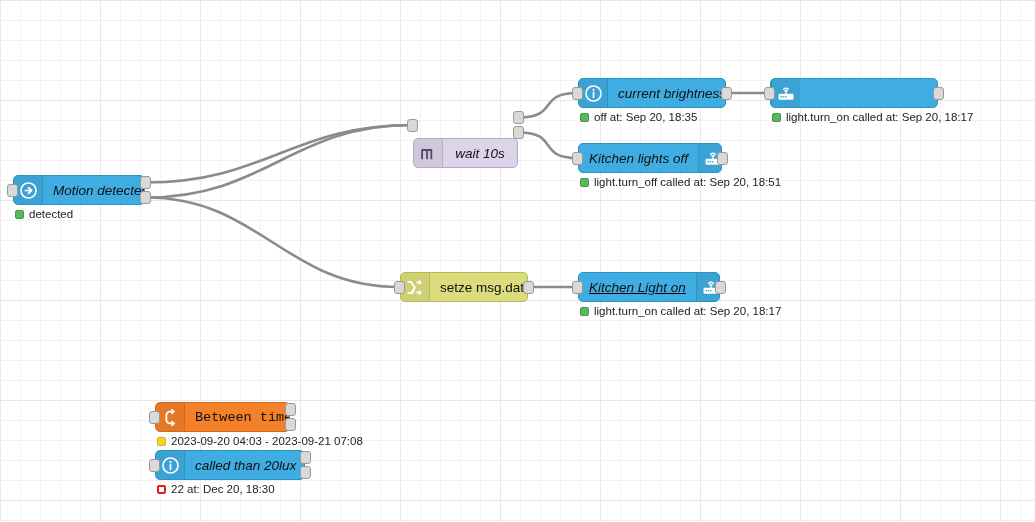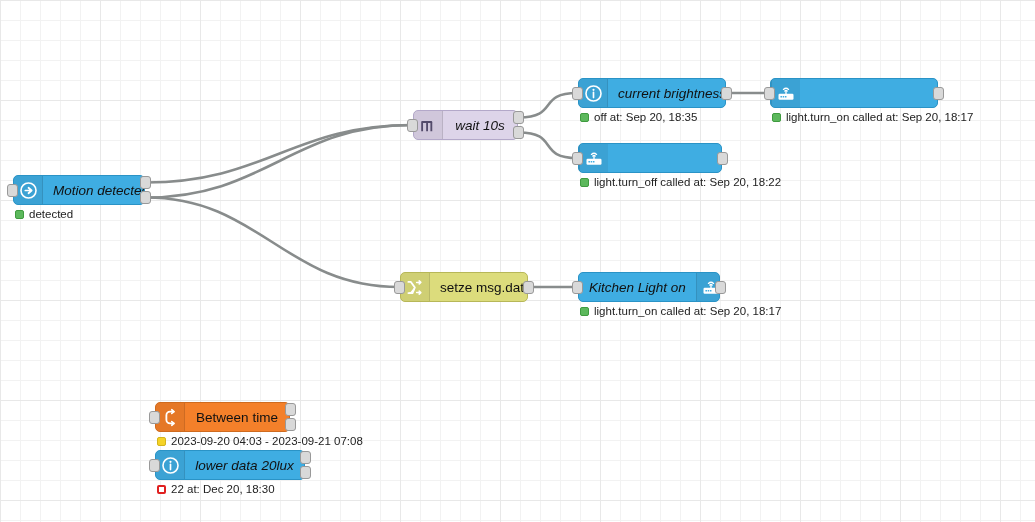--- a/index.html
+++ b/index.html
@@ -23,23 +23,23 @@
   .wire{fill:none;stroke:#888c8c;stroke-width:2.6;stroke-linecap:round;}
 
   .node{position:absolute;}
   .nbody{
     position:relative;display:flex;align-items:stretch;
     height:30px;border-radius:5px;
     border:1px solid rgba(0,0,0,0.22);
     box-sizing:border-box;overflow:hidden;
   }
   .nbody.blue{background:#3FADE2;border-color:#2a93c6;}
-  .nbody.lav{background:#DDD4E9;border-color:#b3a8c9;}
+  .nbody.lav{background:#DDD4E9;border-color:#b3a8c9;margin-top:28px;}
   .nbody.yel{background:#DCDC7C;border-color:#b7b758;}
-  .nbody.org{background:#F4802A;border-color:#cf6b1f;}
+  .nbody.org{background:#F4802A;border-color:#cf6b1f;font-family:Liberation Mono, monospace;}
 
   .icobox{
     width:28px;flex:0 0 28px;display:flex;align-items:center;justify-content:center;
     background:rgba(0,0,0,0.06);
   }
   .icobox.right{border-left:1px solid rgba(0,0,0,0.10);}
   .icobox.left{border-right:1px solid rgba(0,0,0,0.10);}
   .label{
     flex:1 1 auto;display:flex;align-items:center;justify-content:center;
     padding:0 10px;font-size:13.5px;color:#111;white-space:nowrap;
@@ -145,55 +145,56 @@
         </div>
         <div class="port in" style="top: 8.5px;"></div>
         <div class="port out" style="top: 8.5px;"></div>
         <div class="status">
           <span class="dot green"></span>
           <span>light.turn_on called at: Sep 20, 18:17</span>
         </div>
       </div>
       <div class="node" style="left: 578px; top: 143px; width: 144px;">
         <div class="nbody blue">
+          <div class="label it">Kitchen lights off</div>
           <div class="icobox right">
             <svg class="gl" width="20" height="18" viewBox="0 0 26 24">
               <rect x="3" y="13" width="20" height="8" rx="1.6" fill="#ffffff"></rect>
               <rect x="5.6" y="16" width="2" height="2" fill="#3FADE2"></rect>
               <rect x="8.6" y="16" width="2" height="2" fill="#3FADE2"></rect>
               <rect x="11.6" y="16" width="2" height="2" fill="#3FADE2"></rect>
               <path d="M13 13V9" stroke="#ffffff" stroke-width="1.8" stroke-linecap="round"></path>
               <path d="M9.6 7.2a5 5 0 0 1 6.8 0" fill="none" stroke="#ffffff" stroke-width="1.8" stroke-linecap="round"></path>
               <path d="M11.4 9.4a2.4 2.4 0 0 1 3.2 0" fill="none" stroke="#ffffff" stroke-width="1.7" stroke-linecap="round"></path>
             </svg>
           </div>
         </div>
         <div class="port in" style="top: 8.5px;"></div>
         <div class="port out" style="top: 8.5px;"></div>
         <div class="status">
           <span class="dot green"></span>
-          <span>light.turn_off called at: Sep 20, 18:22</span>
+          <span>light.turn_off called at: Sep 20, 18:51</span>
         </div>
       </div>
       <div class="node" style="left: 400px; top: 272px; width: 128px;">
         <div class="nbody yel">
           <div class="icobox left">
             <svg class="gl" width="19" height="19" viewBox="0 0 24 24">
               <path d="M3 5h3.2l5 7-3 7H4.6" fill="none" stroke="#ffffff" stroke-width="2.3" stroke-linecap="round" stroke-linejoin="round"></path>
               <path d="M3 19h3.2l4-5" fill="none" stroke="#ffffff" stroke-width="2.3" stroke-linecap="round" stroke-linejoin="round"></path>
               <path d="M13.5 5.6h5.2M18.7 5.6l-2-2M18.7 5.6l-2 2" fill="none" stroke="#ffffff" stroke-width="2" stroke-linecap="round" stroke-linejoin="round"></path>
               <path d="M13.5 18.4h5.2M18.7 18.4l-2-2M18.7 18.4l-2 2" fill="none" stroke="#ffffff" stroke-width="2" stroke-linecap="round" stroke-linejoin="round"></path>
             </svg>
           </div>
           <div class="label">setze msg.data</div>
         </div>
         <div class="port in" style="top: 8.5px;"></div>
         <div class="port out" style="top: 8.5px;"></div>
       </div>
-      <div class="node" style="left: 578px; top: 272px; width: 142px;">
+      <div class="node" style="left: 578px; top: 272px; width: 142px; text-decoration: underline;">
         <div class="nbody blue">
           <div class="label it">Kitchen Light on</div>
           <div class="icobox right">
             <svg class="gl" width="20" height="18" viewBox="0 0 26 24">
               <rect x="3" y="13" width="20" height="8" rx="1.6" fill="#ffffff"></rect>
               <rect x="5.6" y="16" width="2" height="2" fill="#3FADE2"></rect>
               <rect x="8.6" y="16" width="2" height="2" fill="#3FADE2"></rect>
               <rect x="11.6" y="16" width="2" height="2" fill="#3FADE2"></rect>
               <path d="M13 13V9" stroke="#ffffff" stroke-width="1.8" stroke-linecap="round"></path>
               <path d="M9.6 7.2a5 5 0 0 1 6.8 0" fill="none" stroke="#ffffff" stroke-width="1.8" stroke-linecap="round"></path>
@@ -229,21 +230,21 @@
       </div>
       <div class="node" style="left: 155px; top: 450px; width: 150px;">
         <div class="nbody blue">
           <div class="icobox left">
             <svg class="gl" width="19" height="19" viewBox="0 0 24 24">
               <circle cx="12" cy="12" r="9.5" fill="none" stroke="#ffffff" stroke-width="2"></circle>
               <circle cx="12" cy="7.4" r="1.35" fill="#ffffff"></circle>
               <path d="M12 10.6v6.6" stroke="#ffffff" stroke-width="2.1" stroke-linecap="round"></path>
             </svg>
           </div>
-          <div class="label it">lower data 20lux</div>
+          <div class="label it">called than 20lux</div>
         </div>
         <div class="port in" style="top: 8.5px;"></div>
         <div class="port out" style="top: 1px;"></div>
         <div class="port out" style="top: 16px;"></div>
         <div class="status">
           <span class="dot redring"></span>
           <span>22 at: Dec 20, 18:30</span>
         </div>
       </div>
     </div>

